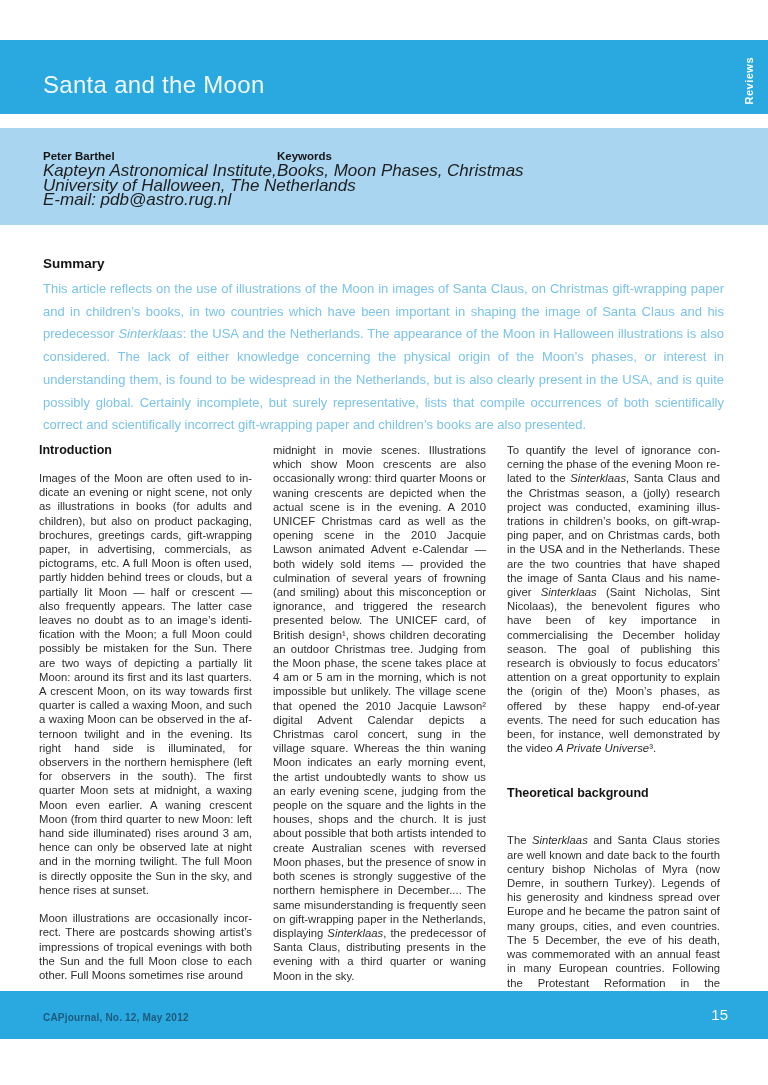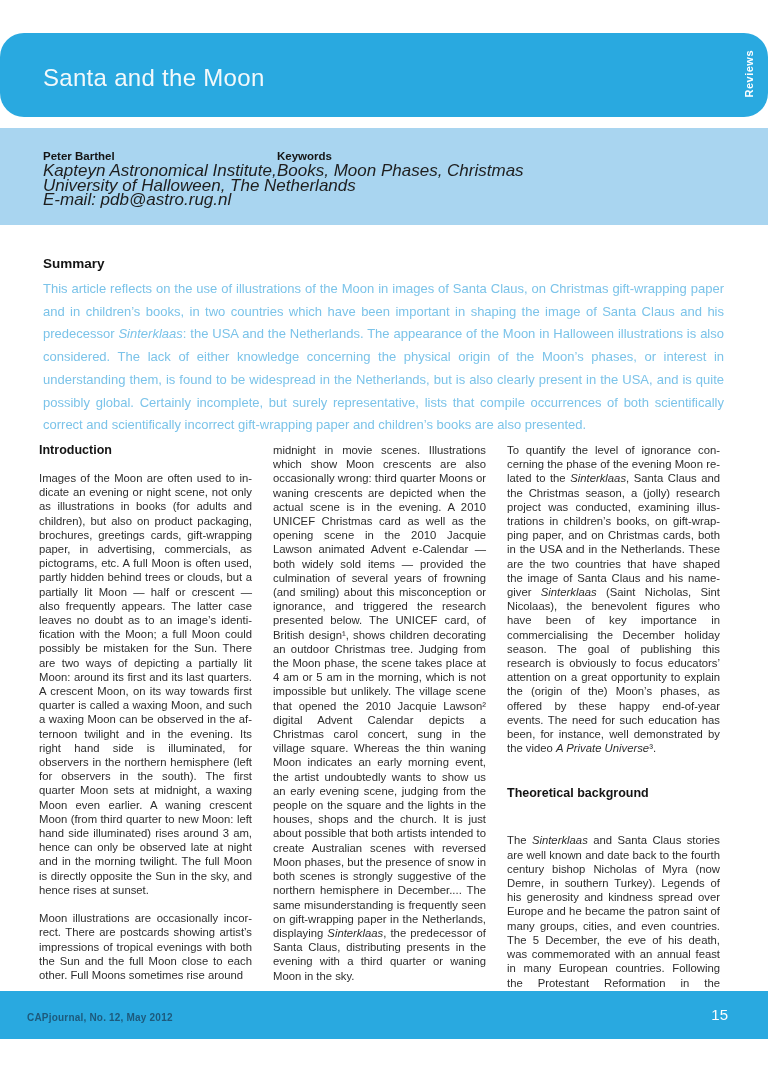--- a/index.html
+++ b/index.html
@@ -3,23 +3,22 @@
 <meta charset="utf-8">
 <style>
   html,body { margin:0; padding:0; background:#ffffff; }
   .page {
     position:relative; width:768px; height:1085px; background:#ffffff;
     font-family:"Liberation Sans","DejaVu Sans",sans-serif; overflow:hidden;
   }
 
   
   .title-band {
-    position:absolute; left:0; top:33px; width:768px; height:84px;
+    position:absolute; left:0; top:40px; width:768px; height:74px;
     background:#29a9e0;
-    border-radius:24px;
   }
   .page-title {
     position:absolute; left:43px; top:31px; margin:0;
     font-size:24px; font-weight:400; letter-spacing:0.3px; color:#f3f9fb;
   }
   .reviews-tab {
     position:absolute; right:13px; top:17px;
     writing-mode:vertical-rl; transform:rotate(180deg);
     font-size:11px; font-weight:bold; letter-spacing:0.5px; color:#ffffff;
   }
@@ -60,21 +59,21 @@
     text-align:justify; hyphens:manual;
   }
   .body-para em { font-style:italic; }
 
   
   .footer-band {
     position:absolute; left:0; top:991px; width:768px; height:48px;
     background:#29a9e0;
   }
   .journal-ref {
-    position:absolute; left:27px; top:21px;
+    position:absolute; left:43px; top:21px;
     font-size:10px; font-weight:bold; letter-spacing:0.2px; color:#1d5a7c;
   }
   .page-number {
     position:absolute; right:40px; top:15px;
     font-size:15px; color:#fdfdfd;
   }
 </style>
 </head>
 <body>
 

